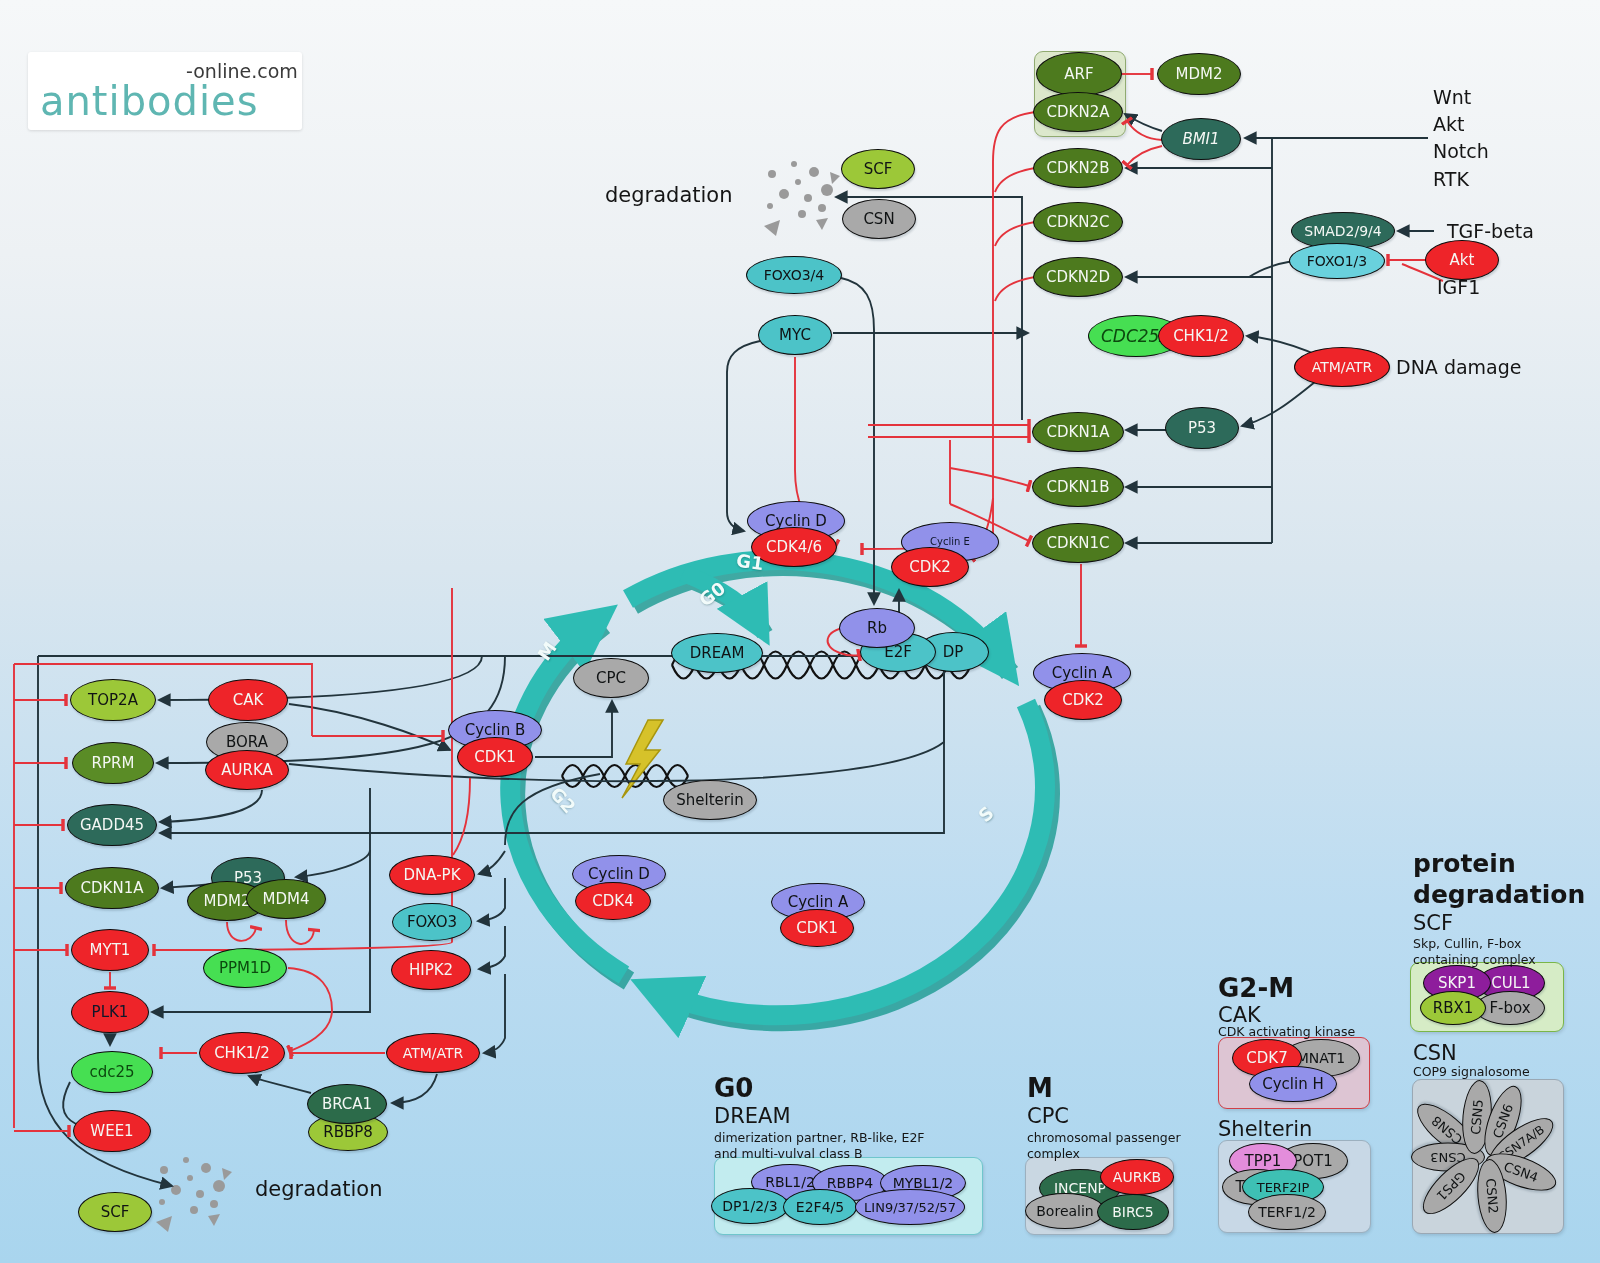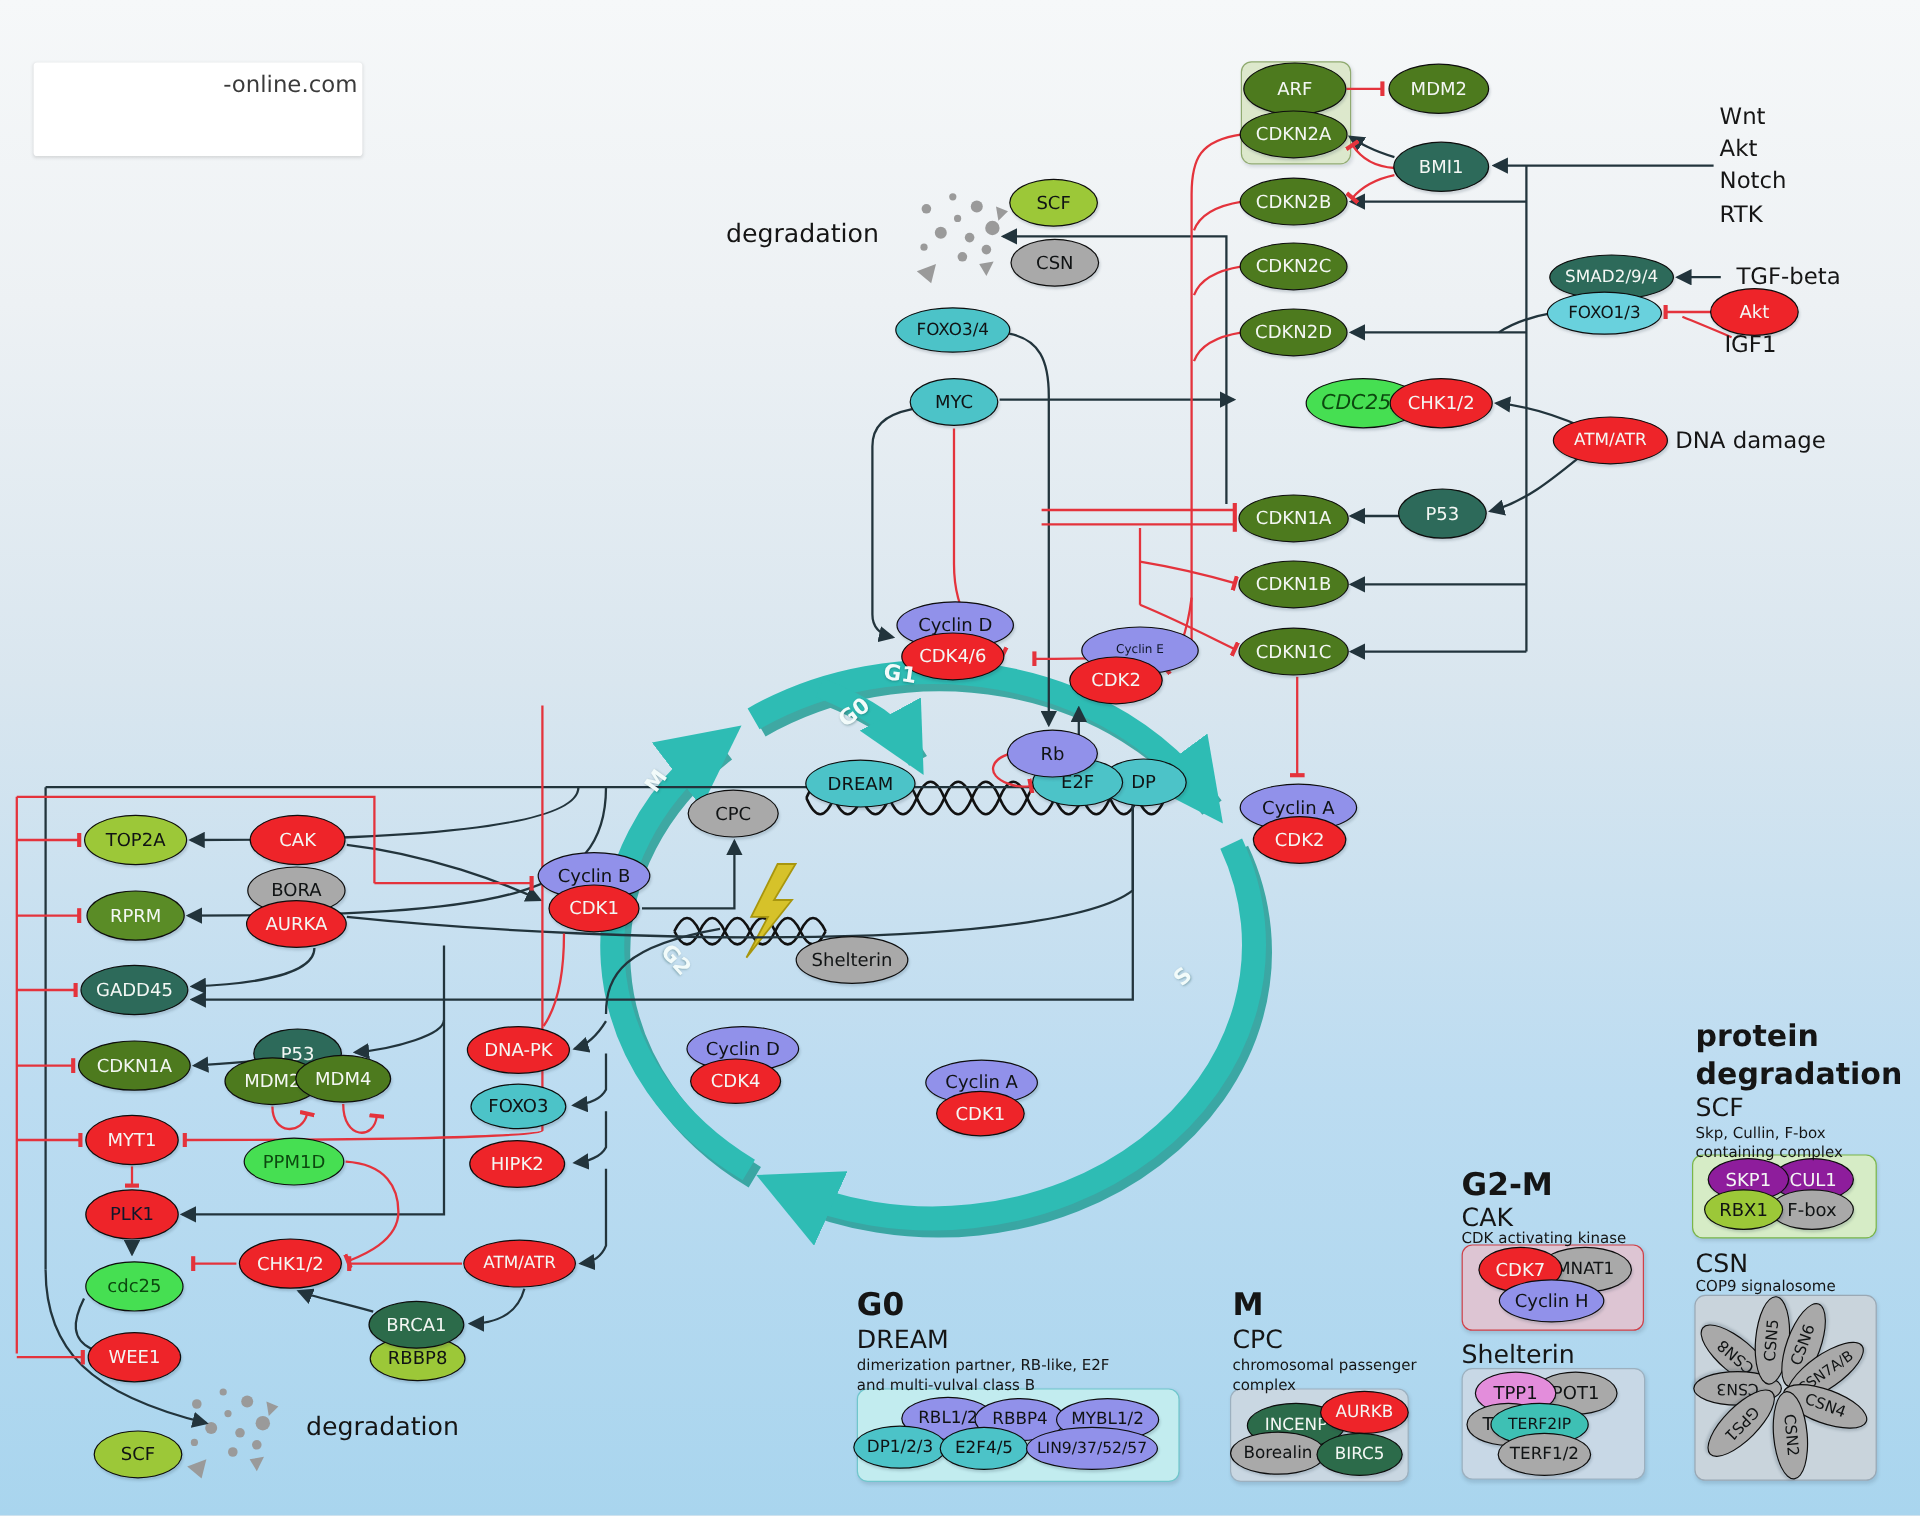--- a/index.html
+++ b/index.html
@@ -182,21 +182,21 @@
           <path d="M312 736 H443" marker-end="url(#tee)"></path>
           <path d="M470 778 C470 825,460 845,453 855"></path>
         </g>
       </g>
   </svg>
 
   <div id="nodes-layer">
       <div class="node" style="left: 1079px; top: 74px; width: 84px; height: 42px; background: rgb(77, 122, 30); color: rgb(244, 247, 244); font-size: 15px; transform: translate(-50%, -50%);">ARF</div>
       <div class="node" style="left: 1199px; top: 74px; width: 82px; height: 40px; background: rgb(77, 122, 30); color: rgb(244, 247, 244); font-size: 15px; transform: translate(-50%, -50%);">MDM2</div>
       <div class="node" style="left: 1078px; top: 112px; width: 88px; height: 38px; background: rgb(77, 122, 30); color: rgb(244, 247, 244); font-size: 15px; transform: translate(-50%, -50%);">CDKN2A</div>
-      <div class="node" style="left: 1201px; top: 139px; width: 78px; height: 40px; background: rgb(45, 106, 90); color: rgb(244, 247, 244); font-size: 15px; transform: translate(-50%, -50%);">BMI1</div>
+      <div class="node" style="left: 1201px; top: 139px; width: 78px; height: 40px; background: rgb(45, 106, 90); color: rgb(244, 247, 244); font-size: 15px; transform: translate(-50%, -50%); font-style: italic;">BMI1</div>
       <div class="node" style="left: 1078px; top: 168px; width: 88px; height: 38px; background: rgb(77, 122, 30); color: rgb(244, 247, 244); font-size: 15px; transform: translate(-50%, -50%);">CDKN2B</div>
       <div class="node" style="left: 1078px; top: 222px; width: 88px; height: 38px; background: rgb(77, 122, 30); color: rgb(244, 247, 244); font-size: 15px; transform: translate(-50%, -50%);">CDKN2C</div>
       <div class="node" style="left: 1078px; top: 277px; width: 88px; height: 38px; background: rgb(77, 122, 30); color: rgb(244, 247, 244); font-size: 15px; transform: translate(-50%, -50%);">CDKN2D</div>
       <div class="node" style="left: 1343px; top: 231px; width: 102px; height: 36px; background: rgb(45, 106, 90); color: rgb(244, 247, 244); font-size: 14px; transform: translate(-50%, -50%);">SMAD2/9/4</div>
       <div class="node" style="left: 1337px; top: 261px; width: 94px; height: 34px; background: rgb(105, 209, 221); color: rgb(16, 19, 20); font-size: 14px; transform: translate(-50%, -50%);">FOXO1/3</div>
       <div class="node" style="left: 1462px; top: 260px; width: 72px; height: 38px; background: rgb(238, 36, 41); color: rgb(244, 247, 244); font-size: 15px; transform: translate(-50%, -50%);">Akt</div>
       <div class="node" style="left: 1136px; top: 336px; width: 94px; height: 40px; background: rgb(70, 223, 82); color: rgb(12, 73, 15); font-size: 17px; transform: translate(-50%, -50%); font-style: italic;">CDC25A</div>
       <div class="node" style="left: 1201px; top: 336px; width: 84px; height: 40px; background: rgb(238, 36, 41); color: rgb(244, 247, 244); font-size: 15px; transform: translate(-50%, -50%);">CHK1/2</div>
       <div class="node" style="left: 1342px; top: 367px; width: 94px; height: 38px; background: rgb(238, 36, 41); color: rgb(244, 247, 244); font-size: 14px; transform: translate(-50%, -50%);">ATM/ATR</div>
       <div class="node" style="left: 1202px; top: 428px; width: 72px; height: 40px; background: rgb(45, 106, 90); color: rgb(244, 247, 244); font-size: 15px; transform: translate(-50%, -50%);">P53</div>
@@ -310,14 +310,15 @@
 degradation</div>
       <div class="flabel" style="left: 1413px; top: 910px; font-size: 21px;">SCF</div>
       <div class="flabel" style="left: 1413px; top: 936px; font-size: 12.5px;">Skp, Cullin, F-box
 containing complex</div>
       <div class="flabel" style="left: 1413px; top: 1040px; font-size: 21px;">CSN</div>
       <div class="flabel" style="left: 1413px; top: 1064px; font-size: 12.5px;">COP9 signalosome</div>
     </div>
 
   <div id="logo">
     <span class="suffix">-online.com</span>
+    <span class="brand">antibodies</span>
   </div>
 </div>
 
 </body></html>

